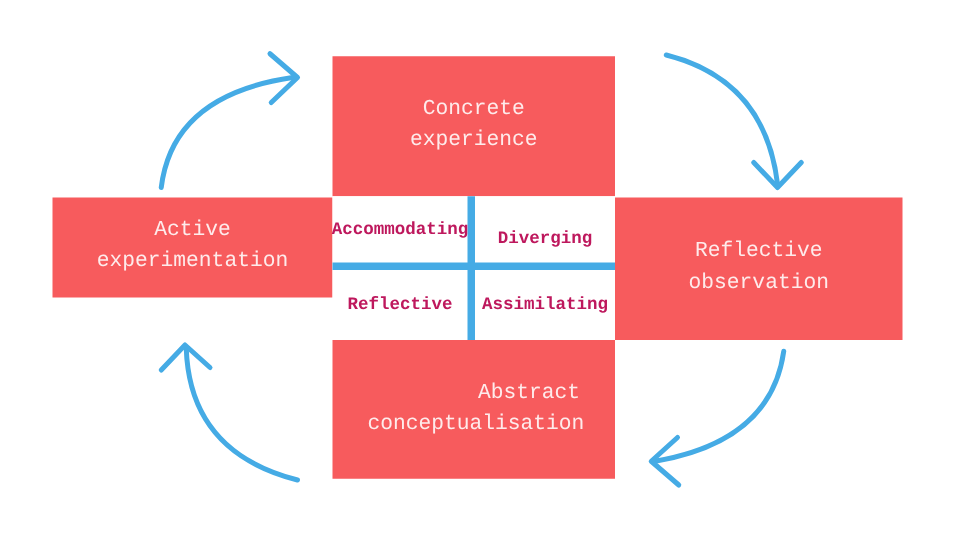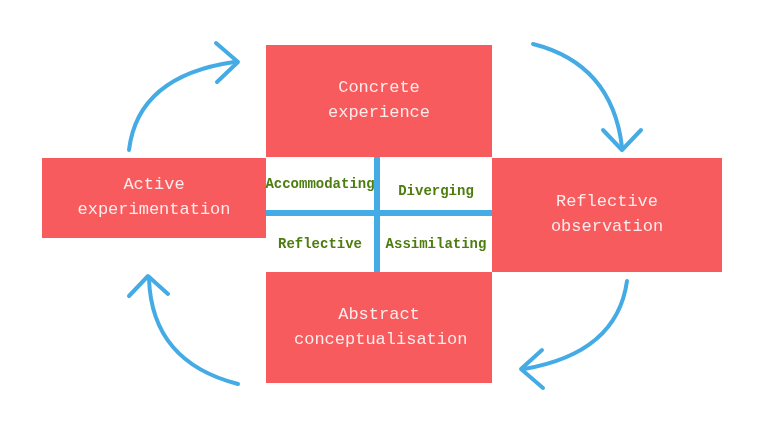--- a/index.html
+++ b/index.html
@@ -34,38 +34,38 @@
     color: rgba(255,255,255,0.88);
     font-size: 17px;
     line-height: 1.45;
   }
   .box-top    { left: 266px; top: 45px;  width: 226px; height: 112px; }
   .box-left   { left: 42px;  top: 158px; width: 224px; height: 80px; }
   .box-right  { left: 492px; top: 158px; width: 230px; height: 114px; }
   .box-bottom { left: 266px; top: 272px; width: 226px; height: 111px; }
   .box-top    .stage-label { max-width: 120px; }
   .box-left   .stage-label { max-width: 160px; }
-  .box-bottom .stage-label { max-width: 170px; }
+  .box-bottom .stage-label { max-width: 170px; text-align: right; }
   .box-right  .stage-label { max-width: 210px; }
 
   .quadrants {
     position: absolute;
     left: 266px; top: 157px;
     width: 226px; height: 115px;
     background: #ffffff;
   }
   .cross-bar { position: absolute; background: #45abe5; }
   .cross-vertical   { left: 108px; top: 0; width: 6px; height: 115px; }
   .cross-horizontal { left: 0; top: 53px; width: 226px; height: 6px; }
   .quad-cell {
     position: absolute;
     display: flex;
     align-items: center;
     justify-content: center;
-    color: #4d7c0f;
+    color: #be185d;
     font-size: 14px;
     font-weight: bold;
     white-space: nowrap;
   }
   .quad-tl { left: 0;     top: 0;    width: 108px; height: 53px; }
   .quad-tr { left: 114px; top: 0;    width: 112px; height: 68px; }
   .quad-bl { left: 0;     top: 59px; width: 108px; height: 56px; }
   .quad-br { left: 114px; top: 59px; width: 112px; height: 56px; }
 </style>
 </head>

